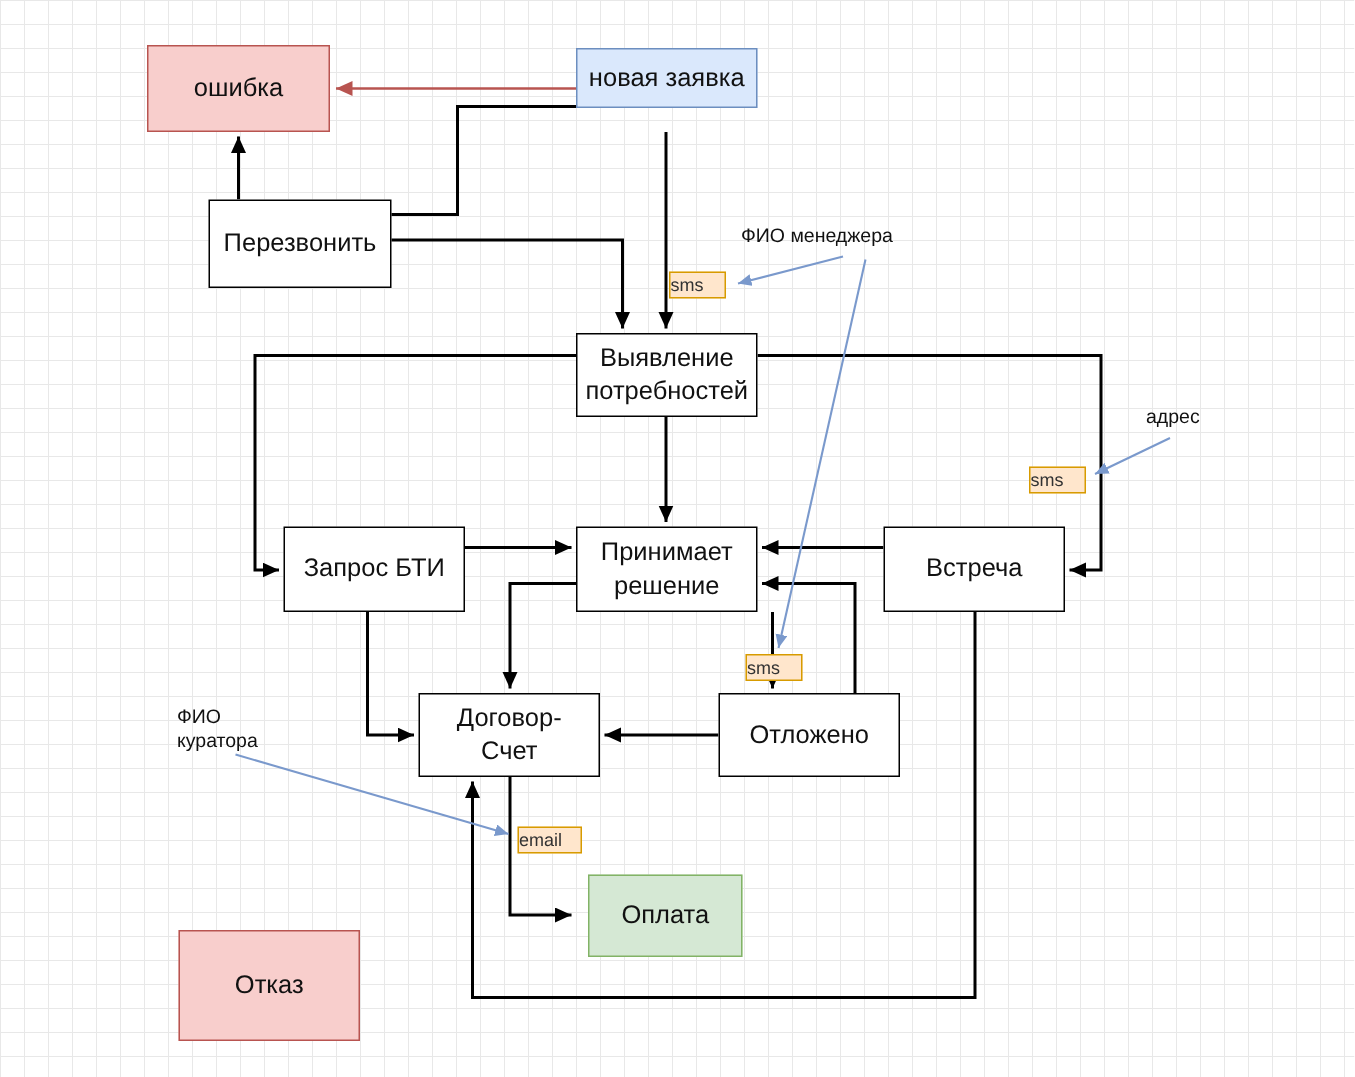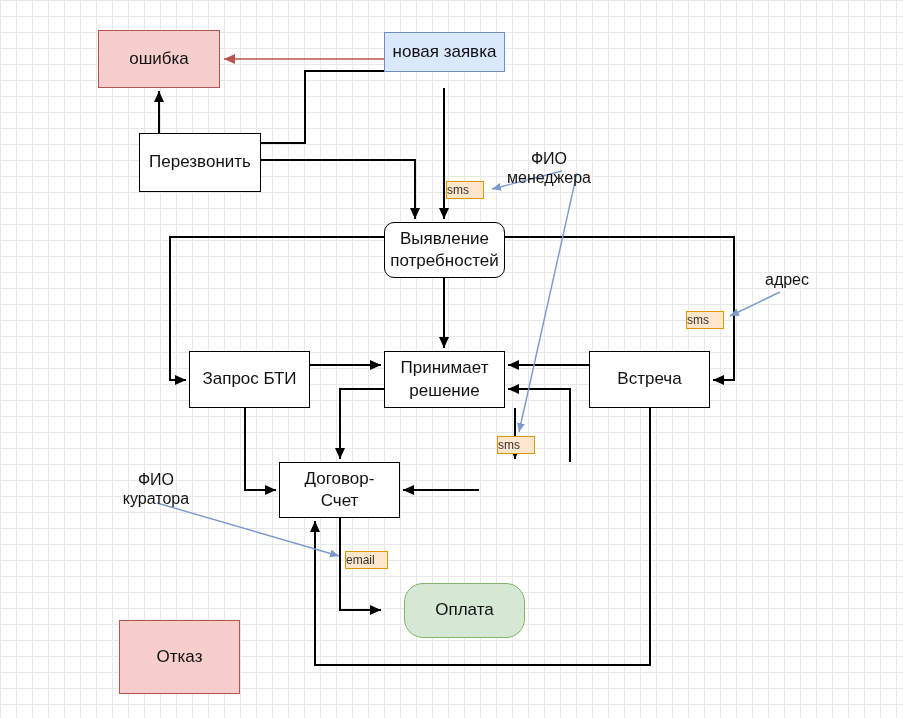--- a/index.html
+++ b/index.html
@@ -31,22 +31,22 @@
   .node.green{background:#d5e8d4;border-color:#82b366;}
   .badge{
     position:absolute;
     display:flex;align-items:center;justify-content:flex-start;
     background:#ffe6cc;border:1px solid #d79b00;
     font-size:12px;color:#333333;
     box-sizing:border-box;
   }
   .note{
     position:absolute;
-    font-size:16px;color:#111111;
-    text-align:center;line-height:1.2;
+    font-size:13px;color:#111111;
+    line-height:1.2;
   }
 </style>
 </head>
 <body>
 
 <div id="canvas">
 
   <svg id="connectors" width="903" height="718" viewBox="0 0 903 718" xmlns="http://www.w3.org/2000/svg">
     <defs>
       <marker id="mb" markerUnits="userSpaceOnUse" markerWidth="12" markerHeight="11" refX="11" refY="5" orient="auto">
@@ -90,42 +90,45 @@
   </div>
 
   <div class="node blue" style="left:384px;top:32px;width:121px;height:40px;">
     <span>новая заявка</span>
   </div>
 
   <div class="node" style="left:98px;top:133px;width:122px;height:59px;margin-left:41px;">
     <span>Перезвонить</span>
   </div>
 
-  <div class="node" style="left:384px;top:222px;width:121px;height:56px;border-radius:10px;">
+  <div class="node" style="left:384px;top:222px;width:121px;height:56px;">
     <span>Выявление потребностей</span>
   </div>
 
   <div class="node" style="left:189px;top:351px;width:121px;height:57px;">
     <span>Запрос БТИ</span>
   </div>
 
   <div class="node" style="left:384px;top:351px;width:121px;height:57px;">
     <span>Принимает решение</span>
   </div>
 
   <div class="node" style="left:279px;top:462px;width:121px;height:56px;">
     <span>Договор- Счет</span>
   </div>
 
   <div class="node" style="left:589px;top:351px;width:121px;height:57px;">
     <span>Встреча</span>
   </div>
 
+  <div class="node" style="left:479px;top:462px;width:121px;height:56px;">
+    <span>Отложено</span>
+  </div>
 
-  <div class="node green" style="left:404px;top:583px;width:121px;height:55px;border-radius:19px;">
+  <div class="node green" style="left:392px;top:583px;width:103px;height:55px;">
     <span>Оплата</span>
   </div>
 
   <div class="node pink" style="left:119px;top:620px;width:121px;height:74px;align-items:center;">
     <span>Отказ</span>
   </div>
 
   <div class="badge" style="left:446px;top:181px;width:38px;height:18px;">
     <span>sms</span>
   </div>

